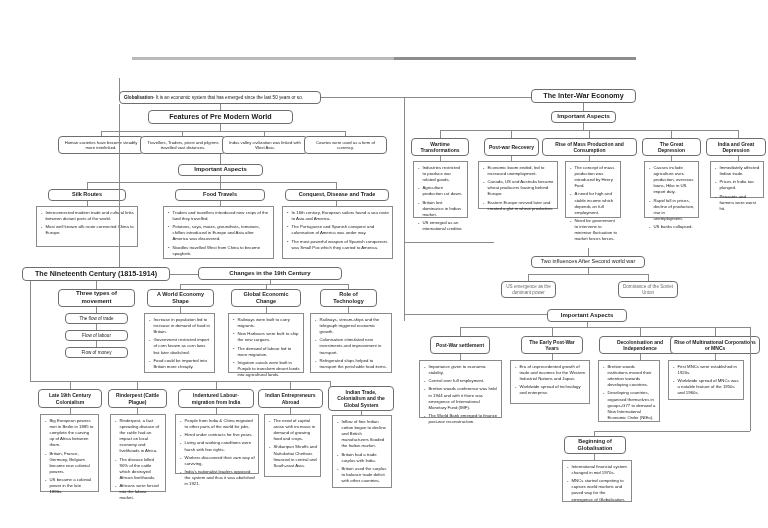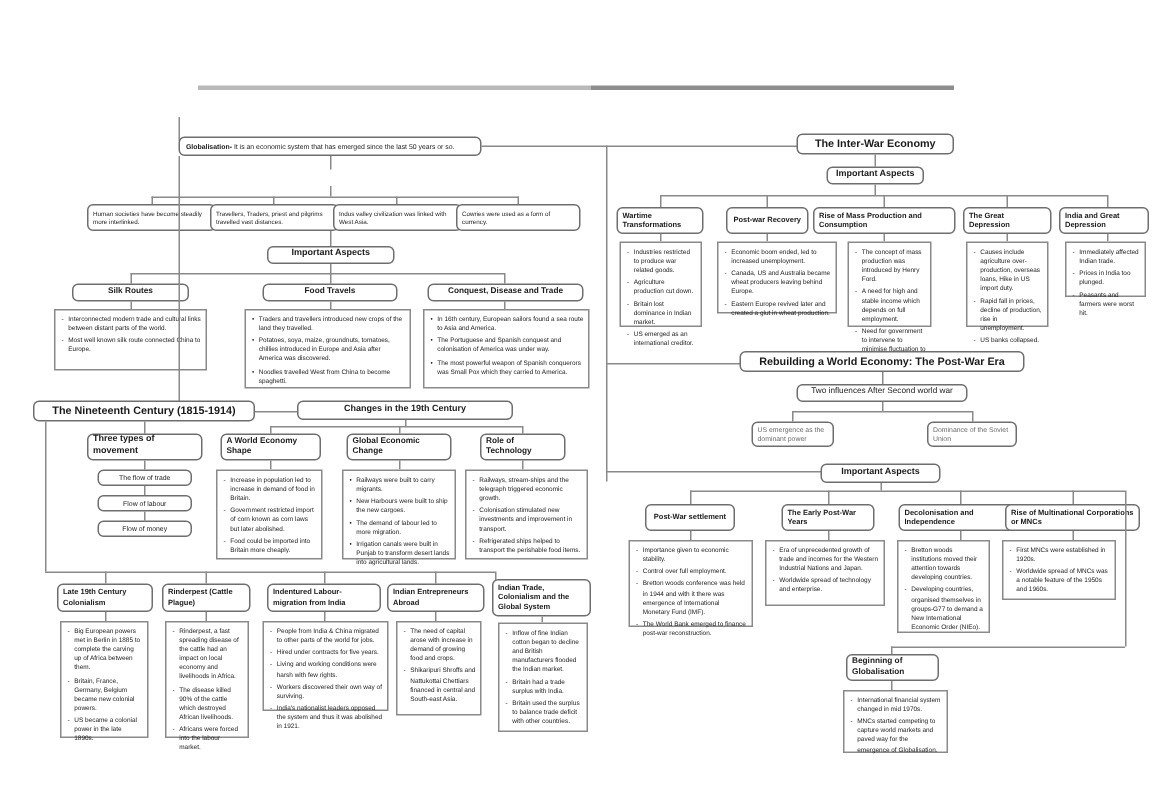--- a/index.html
+++ b/index.html
@@ -32,21 +32,21 @@
     position:absolute;left:0;top:60px;width:768px;text-align:center;
     font-family:"Liberation Serif", serif;
     font-size:15px;color:#1d1d1d;
   }
 
   
   .node{
     position:absolute;box-sizing:border-box;
     border:1px solid #6e6e6e;border-radius:4px;background:#ffffff;
     display:flex;align-items:center;justify-content:center;
-    text-align:left;padding:2px 3px;
+    text-align:center;padding:2px 3px;
   }
   .node.hdr{font-weight:bold;}
   .t4{font-size:4.2px;line-height:1.28;}
   .t45{font-size:4.6px;line-height:1.3;}
   .t5{font-size:5px;line-height:1.3;}
   .t55{font-size:5.5px;line-height:1.3;}
   .t6{font-size:6px;line-height:1.3;}
   .t7{font-size:7.2px;line-height:1.3;}
 
   .bullets{
@@ -75,20 +75,21 @@
 <div class="page">
 
   <div class="rule"></div>
 
   <div class="ln lnv" style="left:119px;top:78px;height:16px;"></div>
   <div class="node gl-text" id="glob" style="left:119px;top:91px;width:202px;height:13px;">
     <span><b>Globalisation-</b><span> It is an economic system that has emerged since the last 50 years or so.</span></span>
   </div>
 
   <div class="ln lnv" style="left:220px;top:104px;height:9px;"></div>
+  <div class="node hdr t7" style="left:148px;top:110px;width:145px;height:14px;">Features of Pre Modern World</div>
 
   <div class="ln lnv" style="left:220px;top:124px;height:7px;"></div>
   <div class="ln lnh" style="left:101px;top:131px;width:245px;"></div>
   <div class="ln lnv" style="left:101px;top:131px;height:5px;"></div>
   <div class="ln lnv" style="left:182px;top:131px;height:5px;"></div>
   <div class="ln lnv" style="left:264px;top:131px;height:5px;"></div>
   <div class="ln lnv" style="left:345px;top:131px;height:5px;"></div>
 
   <div class="node t4" style="left:58px;top:136px;width:86px;height:18px;">Human societies have become steadily more interlinked.</div>
   <div class="node t4" style="left:140px;top:136px;width:86px;height:18px;">Travellers, Traders, priest and pilgrims travelled vast distances.</div>
@@ -302,21 +303,20 @@
   </div>
   <div class="bullets" style="left:710px;top:161px;width:54px;height:37px;">
     <ul>
       <li>Immediately affected Indian trade.</li>
       <li>Prices in India too plunged.</li>
       <li>Peasants and farmers were worst hit.</li>
     </ul>
   </div>
 
   <div class="ln lnh" style="left:404px;top:242px;width:90px;"></div>
-  <div class="node hdr t7" style="left:493px;top:234px;width:190px;height:14px;">Rebuilding a World Economy: The Post-War Era</div>
 
   <div class="ln lnv" style="left:588px;top:248px;height:8px;"></div>
   <div class="node t55" style="left:531px;top:256px;width:114px;height:12px;">Two influences After Second world war</div>
 
   <div class="ln lnv" style="left:588px;top:268px;height:6px;"></div>
   <div class="ln lnh" style="left:528px;top:274px;width:120px;"></div>
   <div class="ln lnv" style="left:528px;top:274px;height:7px;"></div>
   <div class="ln lnv" style="left:648px;top:274px;height:7px;"></div>
 
   <div class="node t45 muted" style="left:501px;top:281px;width:55px;height:17px;">US emergence as the dominant power</div>

